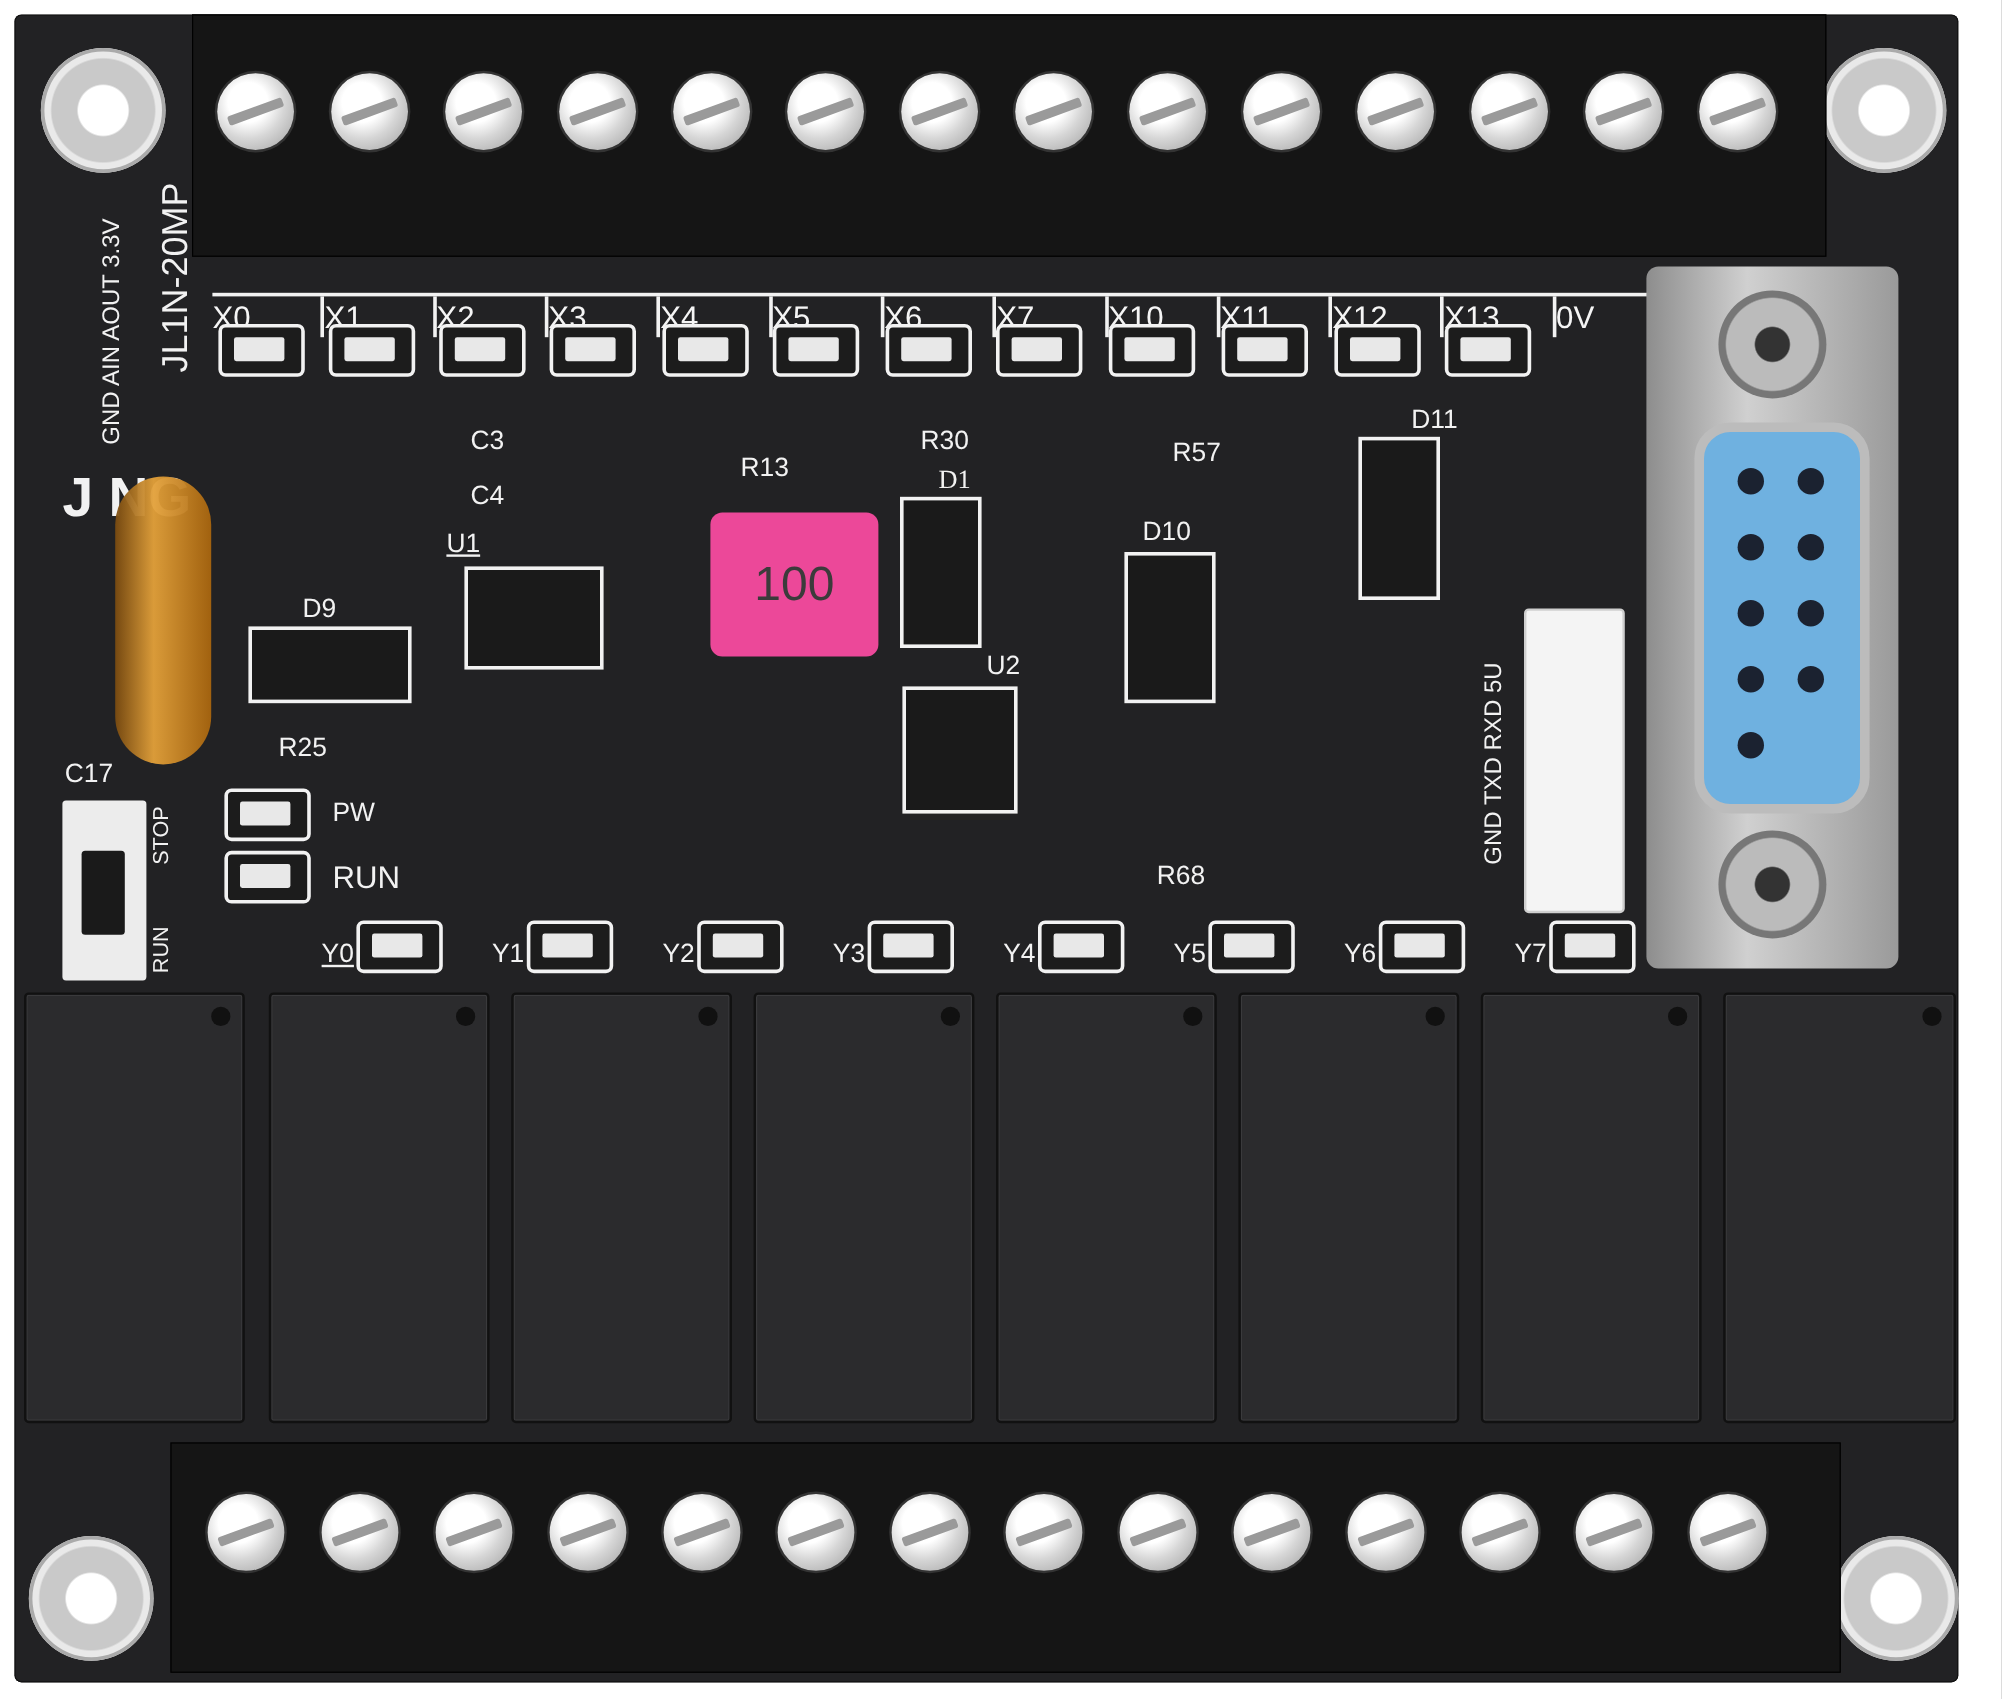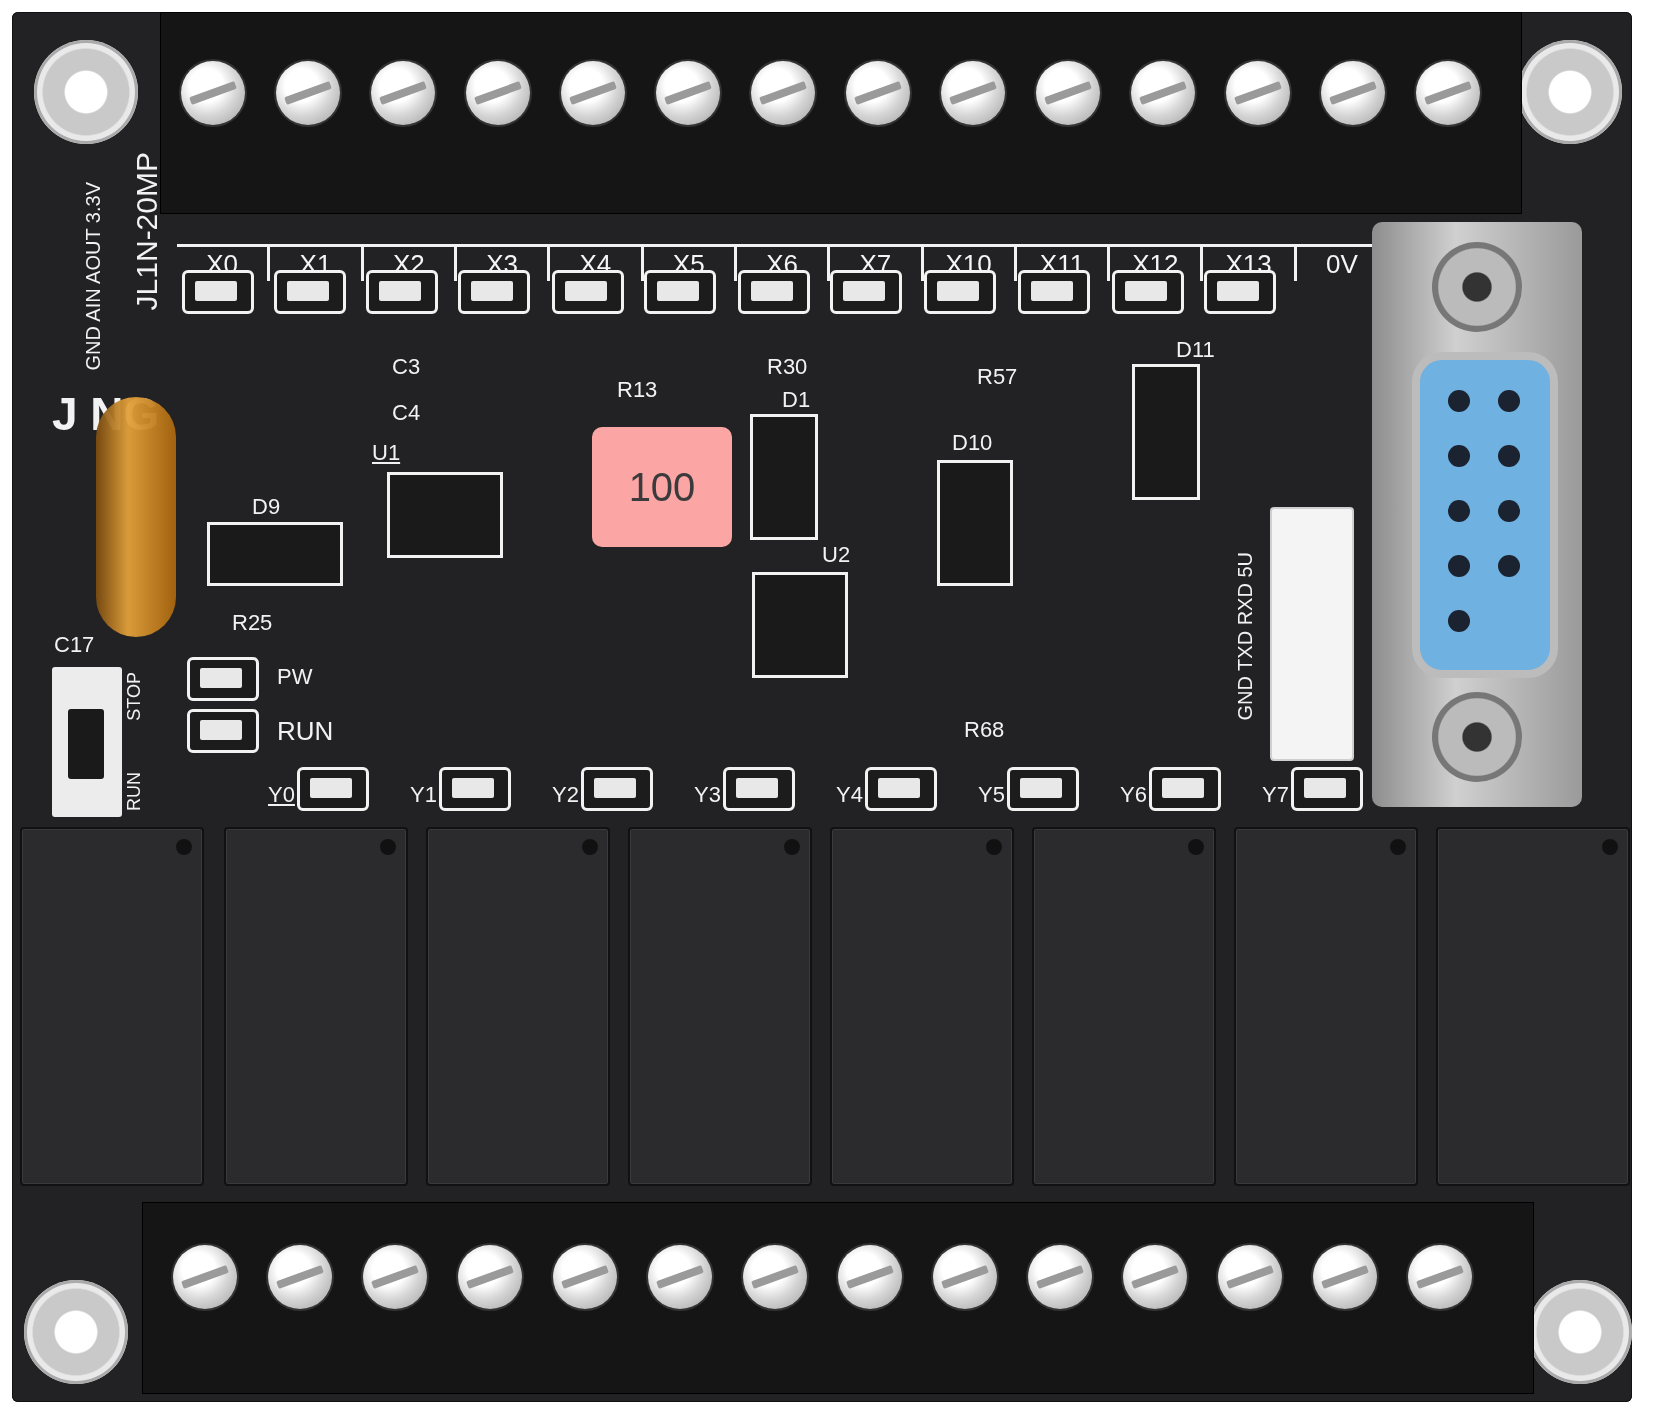--- a/index.html
+++ b/index.html
@@ -3,33 +3,33 @@
 <meta charset="utf-8">
 <style>
   html,body{margin:0;padding:0;background:#ffffff;}
   body{width:1668px;height:1416px;position:relative;overflow:hidden;font-family:"Liberation Sans",sans-serif;}
   .board{position:absolute;left:12px;top:12px;width:1620px;height:1390px;background:#222224;border-radius:6px;box-shadow:0 0 0 1px #111 inset;}
   .mount{position:absolute;width:104px;height:104px;border-radius:50%;background:radial-gradient(circle,#fff 0 28%,#c9c9c9 30% 58%,#e9e9e9 60% 100%);box-shadow:0 0 0 3px #aaa inset;}
   .terminal-block{position:absolute;background:#151515;border:1px solid #000;}
   .screw{position:absolute;width:64px;height:64px;border-radius:50%;background:radial-gradient(circle at 40% 38%,#ffffff 0 30%,#d6d6d6 55%,#9c9c9c 100%);box-shadow:0 0 0 2px #333;}
   .screw::after{content:"";position:absolute;left:8px;right:8px;top:28px;height:8px;background:#9a9a9a;transform:rotate(-20deg);border-radius:2px;}
   .pin-label-row{position:absolute;left:165px;top:232px;width:1210px;height:34px;border-top:3px solid #f2f2f2;display:flex;}
-  .pin-label{flex:1;border-right:3px solid #f2f2f2;color:#f5f5f5;font-size:26px;text-align:center;line-height:34px;}
+  .pin-label{flex:1;border-right:3px solid #f2f2f2;color:#f5f5f5;font-size:26px;line-height:34px;}
   .led{position:absolute;width:66px;height:38px;border:3px solid #f2f2f2;border-radius:6px;background:#1c1c1c;}
   .led::after{content:"";position:absolute;left:10px;top:8px;width:42px;height:20px;background:#e8e8e8;border-radius:2px;}
   .silk{position:absolute;color:#f2f2f2;font-size:22px;white-space:nowrap;}
   .relay{position:absolute;top:815px;width:180px;height:355px;background:#2b2b2d;border:2px solid #111;border-radius:4px;box-shadow:inset 0 0 0 1px #3a3a3c;}
   .relay::before{content:"";position:absolute;right:10px;top:10px;width:16px;height:16px;border-radius:50%;background:#111;}
   .db9{position:absolute;left:1360px;top:210px;width:210px;height:585px;background:linear-gradient(90deg,#8d8d8d,#d0d0d0 40%,#9a9a9a);border-radius:10px;}
   .db9-inner{position:absolute;left:40px;top:130px;width:130px;height:310px;background:#6fb1e0;border:8px solid #bcbcbc;border-radius:30px;}
   .db9-pin{position:absolute;width:22px;height:22px;border-radius:50%;background:#1b2230;}
   .nut{position:absolute;left:60px;width:90px;height:90px;border-radius:50%;background:radial-gradient(circle,#333 0 22%,#bbb 24% 60%,#777 62%);}
   .jst{position:absolute;left:1258px;top:495px;width:80px;height:250px;background:#f4f4f4;border:2px solid #cfcfcf;border-radius:4px;}
   .chip{position:absolute;background:#1a1a1a;border:3px solid #f2f2f2;}
-  .inductor{position:absolute;left:580px;top:415px;width:140px;height:120px;background:#fca5a5;border-radius:10px;color:#3b3b3b;font-size:40px;text-align:center;line-height:120px;}
+  .inductor{position:absolute;left:580px;top:415px;width:140px;height:120px;background:#ec4899;border-radius:10px;color:#3b3b3b;font-size:40px;text-align:center;line-height:120px;}
   .switch{position:absolute;left:40px;top:655px;width:70px;height:150px;background:#ececec;border-radius:3px;}
   .switch-knob{position:absolute;left:16px;top:42px;width:36px;height:70px;background:#1a1a1a;border-radius:3px;}
   .battery{position:absolute;left:84px;top:385px;width:80px;height:240px;background:linear-gradient(90deg,#7a4b10,#e3a13a 40%,#a8650e);border-radius:40px;opacity:.95;}
   .vert{writing-mode:vertical-rl;transform:rotate(180deg);}
 </style>
 </head>
 <body>
 
 <div class="board">
 
@@ -93,21 +93,21 @@
   <div class="inductor">100</div>
   <div class="chip" style="left:375px;top:460px;width:110px;height:80px;"></div>
   <div class="chip" style="left:740px;top:560px;width:90px;height:100px;"></div>
   <div class="chip" style="left:738px;top:402px;width:62px;height:120px;"></div>
   <div class="chip" style="left:925px;top:448px;width:70px;height:120px;"></div>
   <div class="chip" style="left:1120px;top:352px;width:62px;height:130px;"></div>
   <div class="chip" style="left:195px;top:510px;width:130px;height:58px;"></div>
 
   <div class="silk" style="left:360px;top:428px;text-decoration:underline;">U1</div>
   <div class="silk" style="left:810px;top:530px;">U2</div>
-  <div class="silk" style="left:770px;top:375px;">D1</div>
+  <div class="silk" style="left:770px;top:375px;font-family:Liberation Serif, serif;">D1</div>
   <div class="silk" style="left:240px;top:482px;">D9</div>
   <div class="silk" style="left:940px;top:418px;">D10</div>
   <div class="silk" style="left:1130px;top:325px;margin-left:34px;">D11</div>
   <div class="silk" style="left:605px;top:365px;">R13</div>
   <div class="silk" style="left:755px;top:342px;">R30</div>
   <div class="silk" style="left:965px;top:352px;">R57</div>
   <div class="silk" style="left:220px;top:598px;">R25</div>
   <div class="silk" style="left:952px;top:705px;">R68</div>
   <div class="silk" style="left:380px;top:342px;">C3</div>
   <div class="silk" style="left:380px;top:388px;">C4</div>

